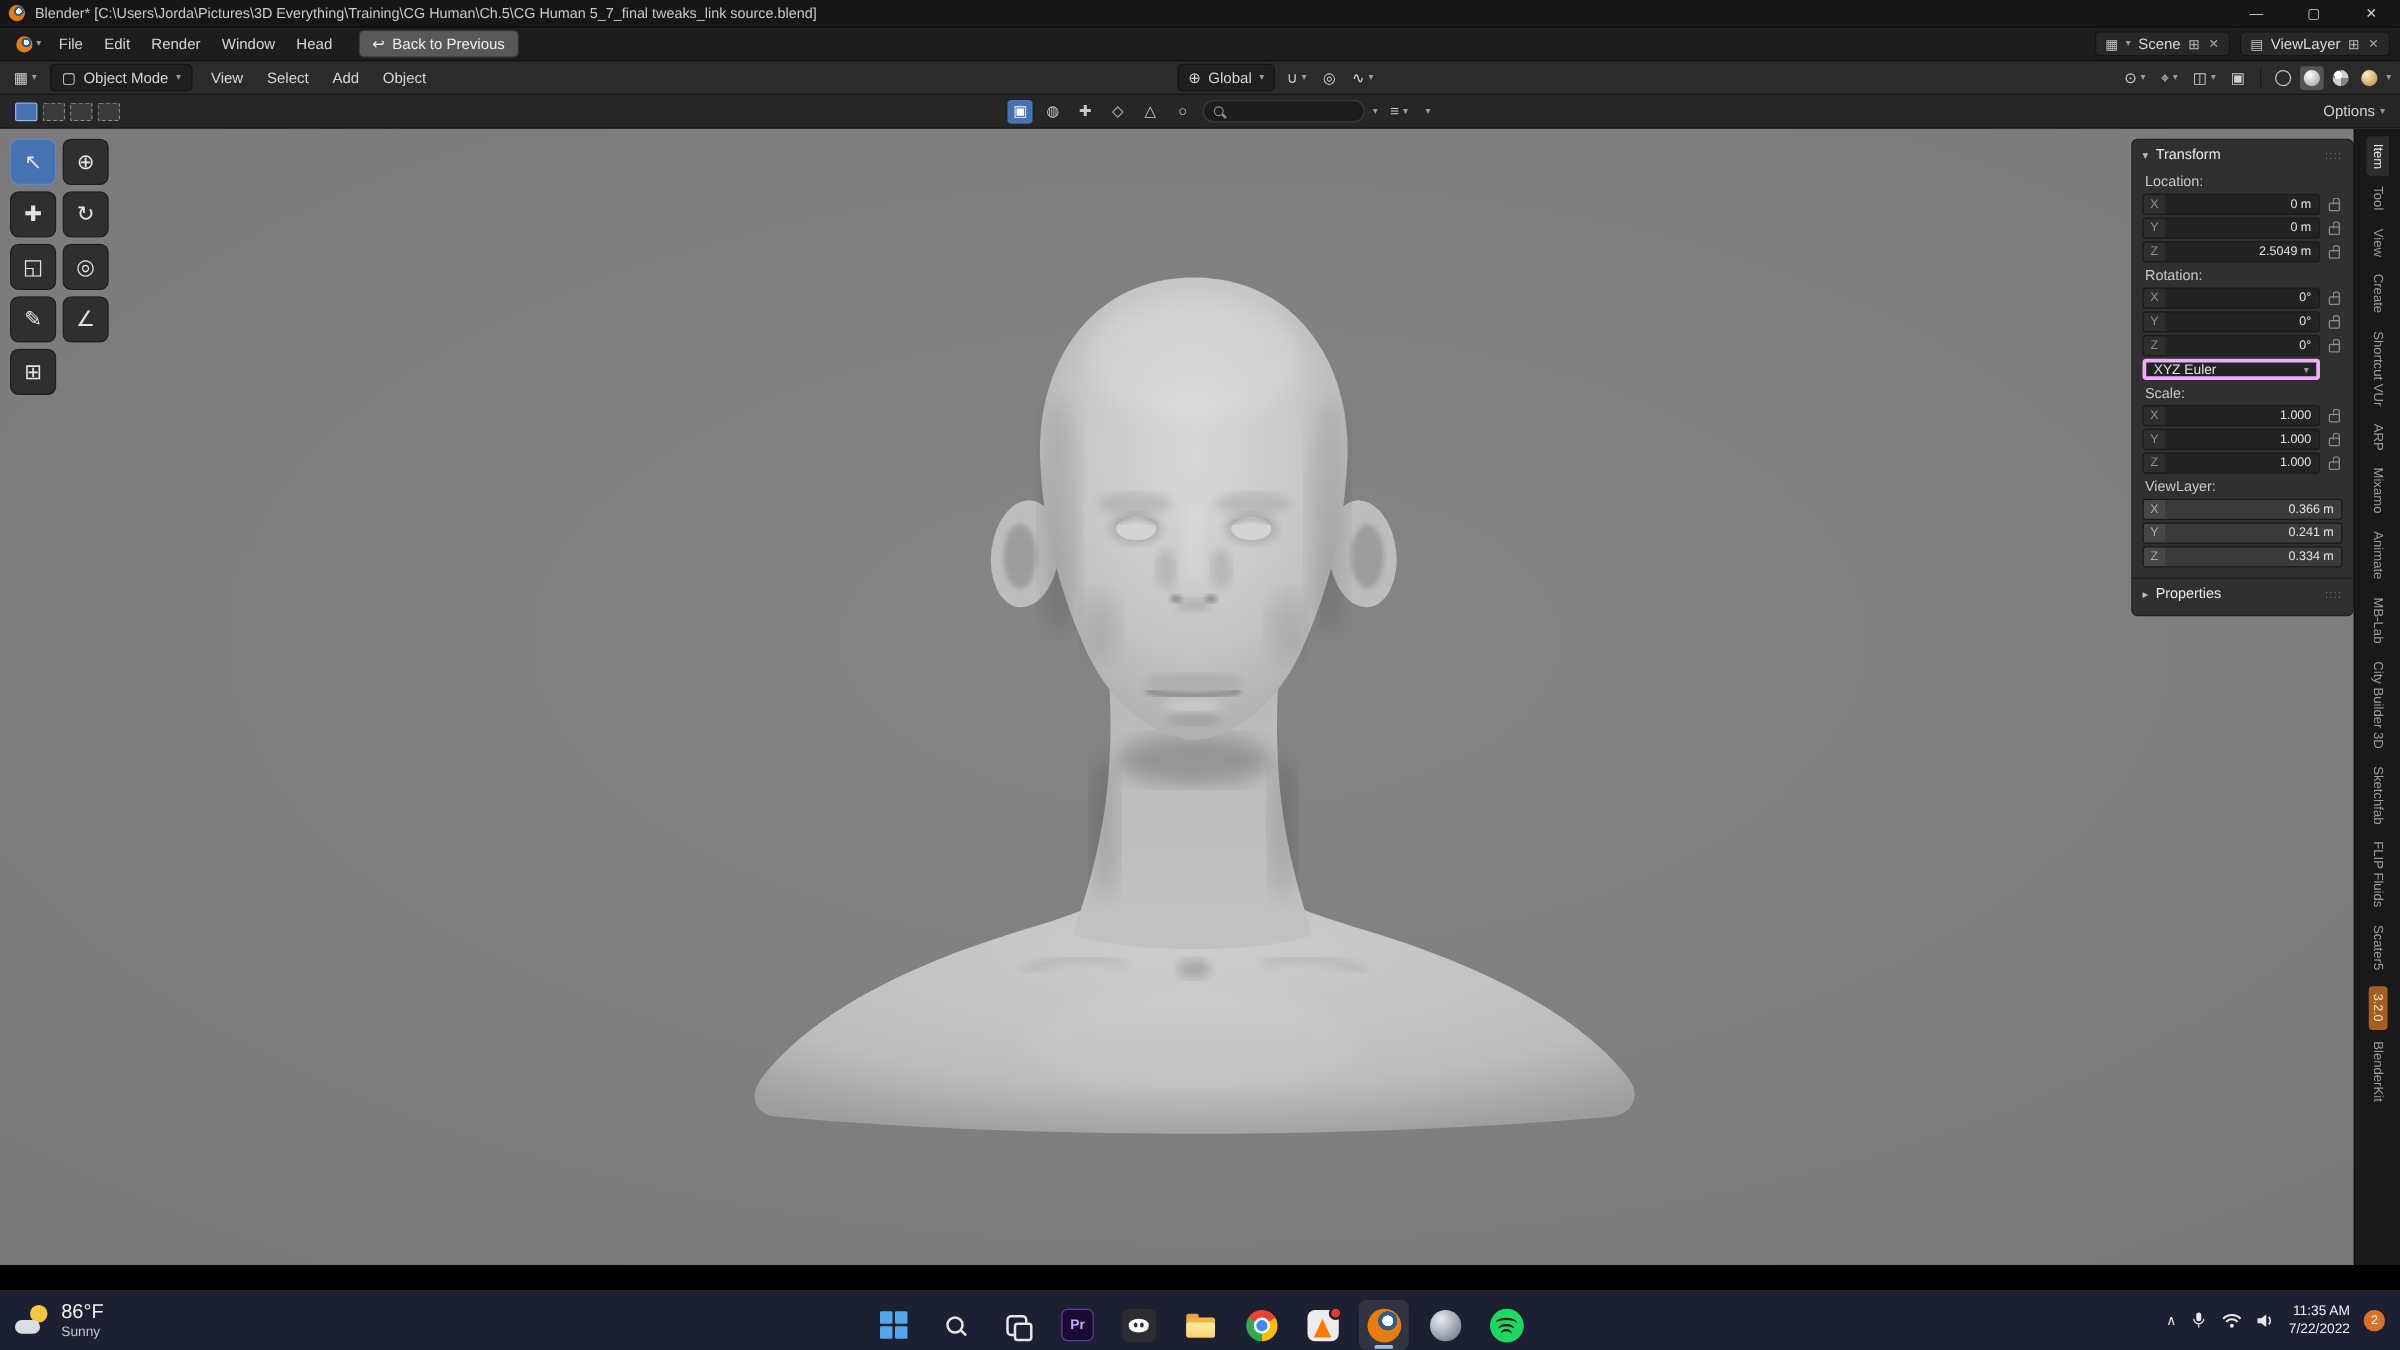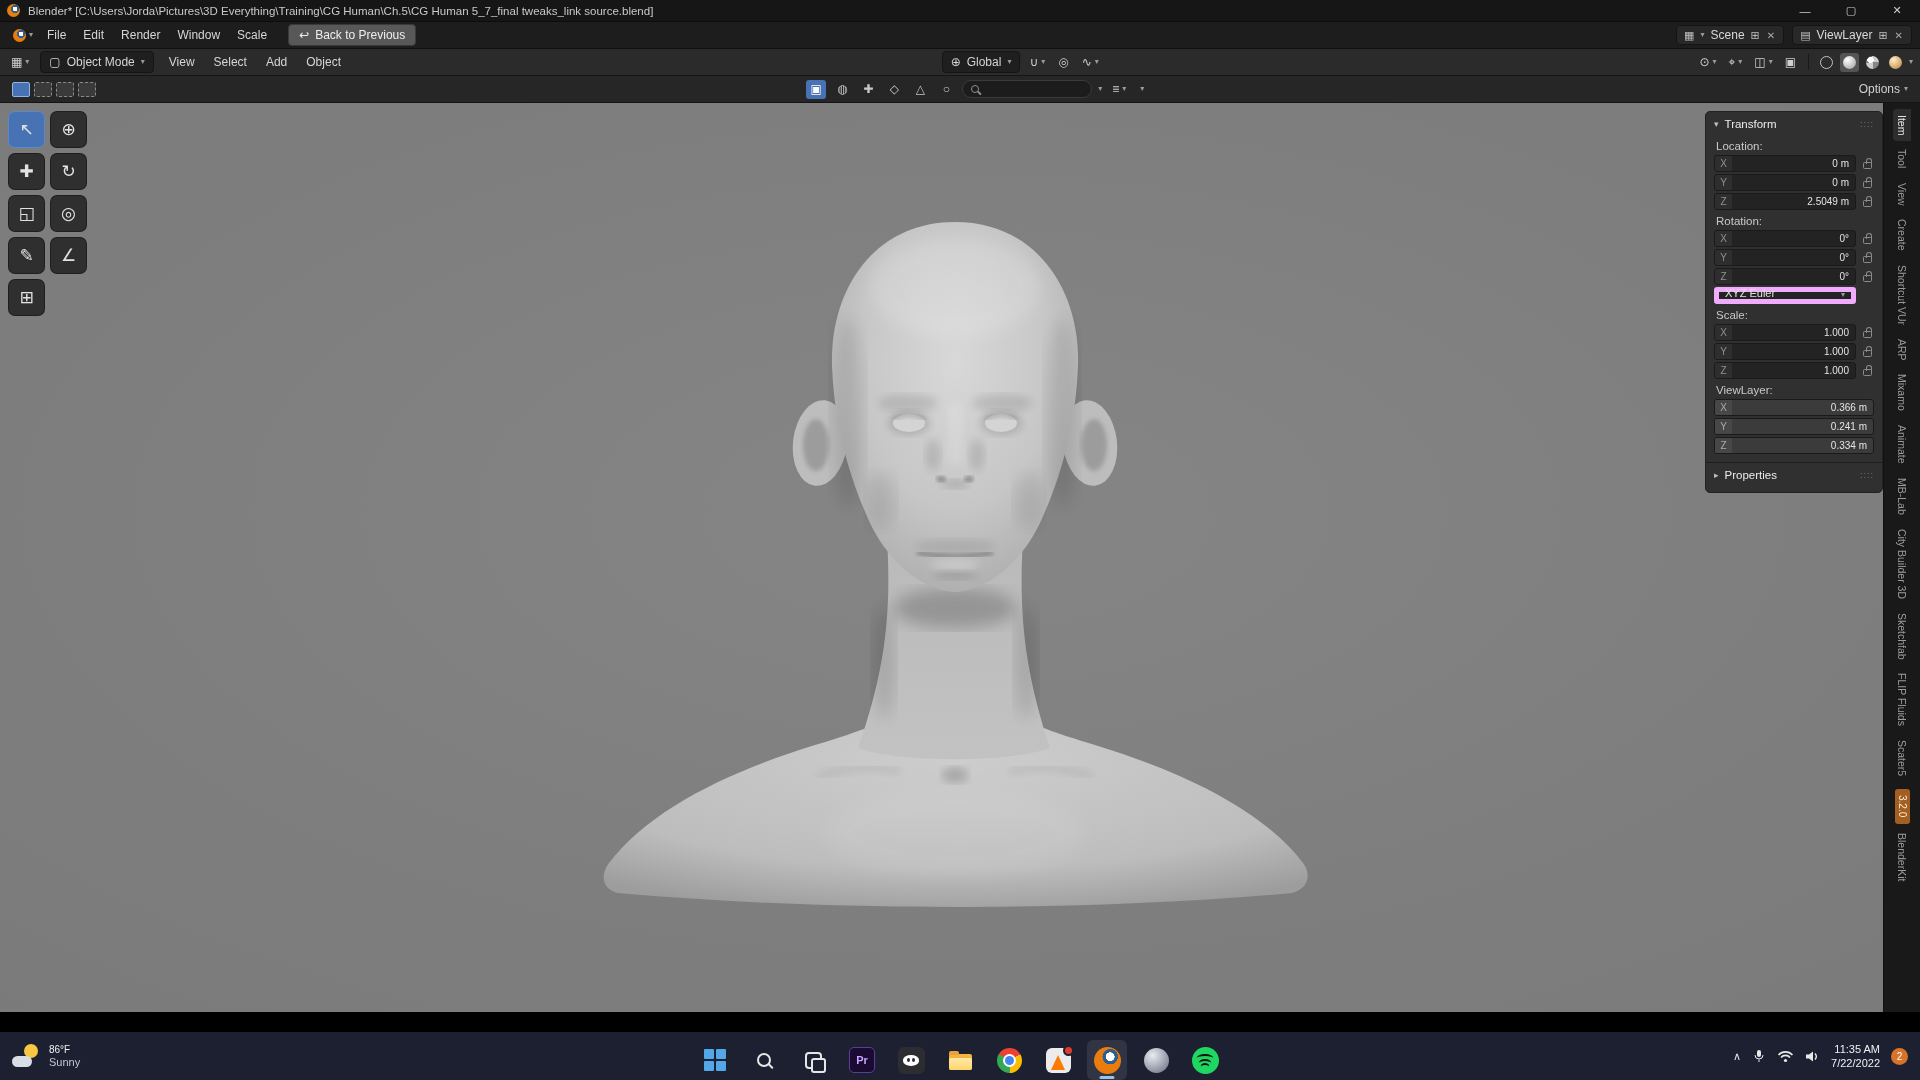--- a/index.html
+++ b/index.html
@@ -87,22 +87,22 @@
   .plabel{padding:4px 10px 2px;color:#c9c9c9}
   .prow{display:flex;align-items:center;gap:5px;padding:1px 8px}
   .afield{flex:1;display:flex;height:17px;background:#232323;border-radius:3px;overflow:hidden;border:1px solid #1a1a1a}
   .axis{width:17px;background:#2e2e2e;color:#909090;display:flex;align-items:center;justify-content:center;font-size:10px}
   .aval{flex:1;text-align:right;padding-right:6px;font-size:10px;line-height:15px;color:#e3e3e3}
   .dim .afield{background:#3b3b3b}.dim .axis{background:#474747;color:#ababab}
   .lockwrap{width:13px;display:flex;justify-content:center}
   .lock{position:relative;width:9px;height:7px;border:1px solid #8b8b8b;border-radius:1.5px;margin-top:4px}
   .lock::before{content:"";position:absolute;top:-5px;left:1.5px;width:4px;height:5px;
     border:1px solid #8b8b8b;border-bottom:none;border-radius:4px 4px 0 0}
-  .ddfield{flex:1;display:flex;align-items:flex-end;height:17px;background:#232323;
-    border:5px solid #f0abfc;border-radius:3px;padding:0 6px;font-size:11px;color:#e0e0e0}
+  .ddfield{flex:1;display:flex;align-items:center;height:17px;background:#232323;
+    border:3px solid #f0abfc;border-radius:3px;padding:0 6px;font-size:11px;color:#e0e0e0}
   .pdivider{height:1px;background:#1e1e1e;margin:7px 0 0}
 
   
   .tabstrip{position:absolute;top:0;right:0;bottom:0;width:37px;background:#191919;
     display:flex;flex-direction:column;align-items:center;padding-top:5px;border-left:1px solid #101010}
   .vtab{writing-mode:vertical-rl;padding:6px 3px;margin:1px 0;font-size:10.5px;color:#9c9c9c;border-radius:4px 0 0 4px}
   .vtab.active{background:#2d2d2d;color:#ececec}
   .vbadge{writing-mode:vertical-rl;margin:6px 0 2px;background:#a35f22;color:#ffe9d2;
     padding:6px 2px;border-radius:3px;font-size:10px}
 
@@ -112,21 +112,21 @@
   .hint{position:absolute;width:9px;height:13px;border:1px solid #707070;border-radius:3px;top:3px;background:#2a2a2a}
   .sb-info{margin-left:auto;padding-right:28px;color:#a8a8a8}
 
   
   .taskbar{position:absolute;top:1032px;left:0;right:0;height:48px;background:#1d2030;
     display:flex;align-items:center}
   .weather{display:flex;align-items:center;gap:9px;padding-left:12px;height:100%;width:230px}
   .wicon{position:relative;width:28px;height:24px}
   .wsun{position:absolute;top:0;right:2px;width:14px;height:14px;border-radius:50%;background:#f7c744}
   .wcloud{position:absolute;bottom:1px;left:0;width:20px;height:11px;border-radius:8px;background:#d9dde4}
-  .wtemp{font-size:10px;color:#f0f0f0;line-height:1.2}
+  .wtemp{font-size:16px;color:#f0f0f0;line-height:1.2}
   .wcond{font-size:11px;color:#c2c6d2}
   .tb-center{position:absolute;left:50%;transform:translateX(-50%);display:flex;align-items:flex-end;gap:9px;height:100%}
   .tbicon{width:40px;height:40px;border-radius:6px;display:flex;align-items:center;justify-content:center;position:relative}
   .tbicon.focused{background:rgba(255,255,255,.09)}
   .tbicon.focused .runpill{position:absolute;bottom:1px;left:50%;transform:translateX(-50%);
     width:15px;height:3px;border-radius:2px;background:#9ac1e8}
   .winlogo{display:grid;grid-template-columns:10px 10px;gap:2px}
   .winlogo span{width:10px;height:10px;background:#53a6e8;border-radius:1px}
   .tsearch{width:14px;height:14px;border:2px solid #e6e6e6;border-radius:50%;position:relative}
   .tsearch::after{content:"";position:absolute;width:7px;height:2px;background:#e6e6e6;
@@ -178,21 +178,21 @@
 
   <div class="topbar">
     <div class="appmenu">
       <span class="blogo"></span>
       <span class="chev">▾</span>
     </div>
     <span class="menuitem">File</span>
     <span class="menuitem">Edit</span>
     <span class="menuitem">Render</span>
     <span class="menuitem">Window</span>
-    <span class="menuitem">Scale</span>
+    <span class="menuitem">Head</span>
     <div class="backbtn">
       <span>↩</span>
       <span>Back to Previous</span>
     </div>
     <div class="topbar-right">
       <div class="dbfield">
         <span class="mini-ic">▦</span>
         <span class="chev">▾</span>
         <span>Scene</span>
         <span class="mini-ic">⊞</span>

